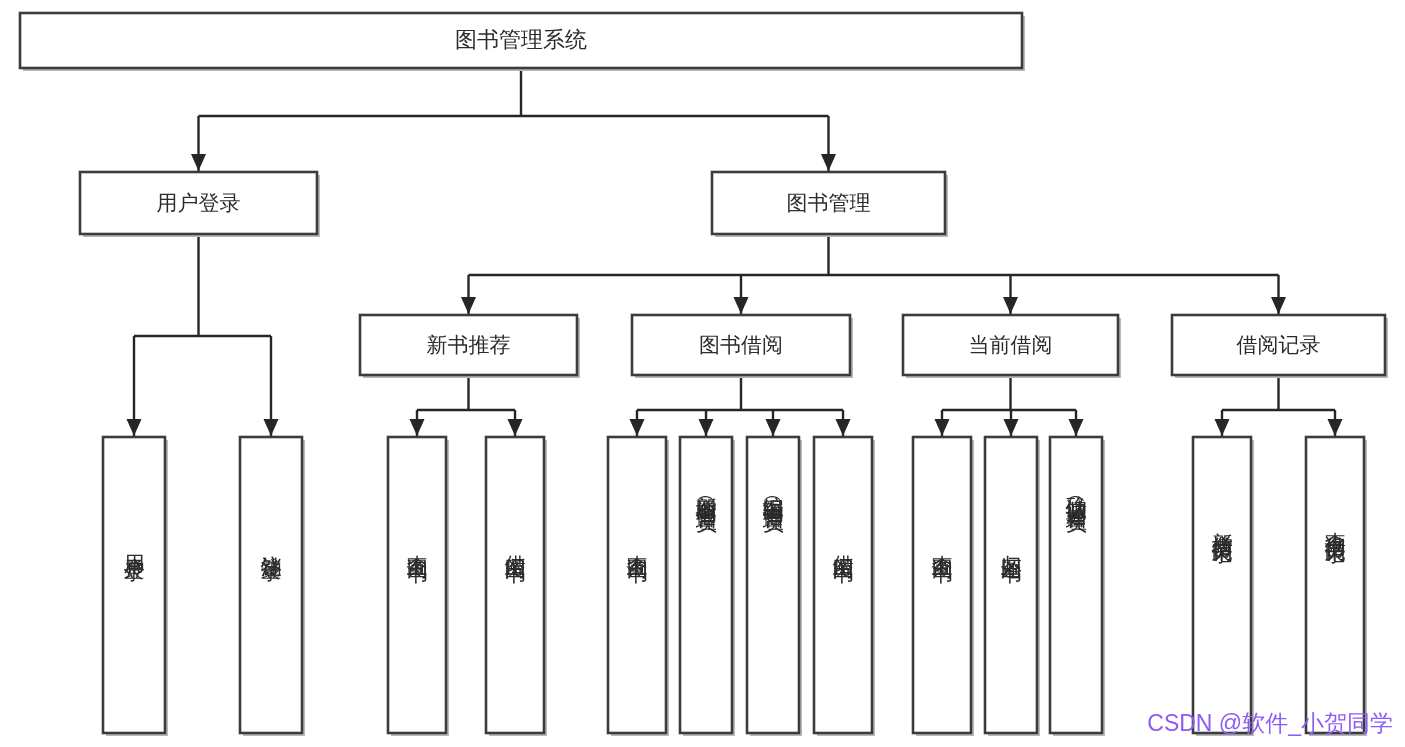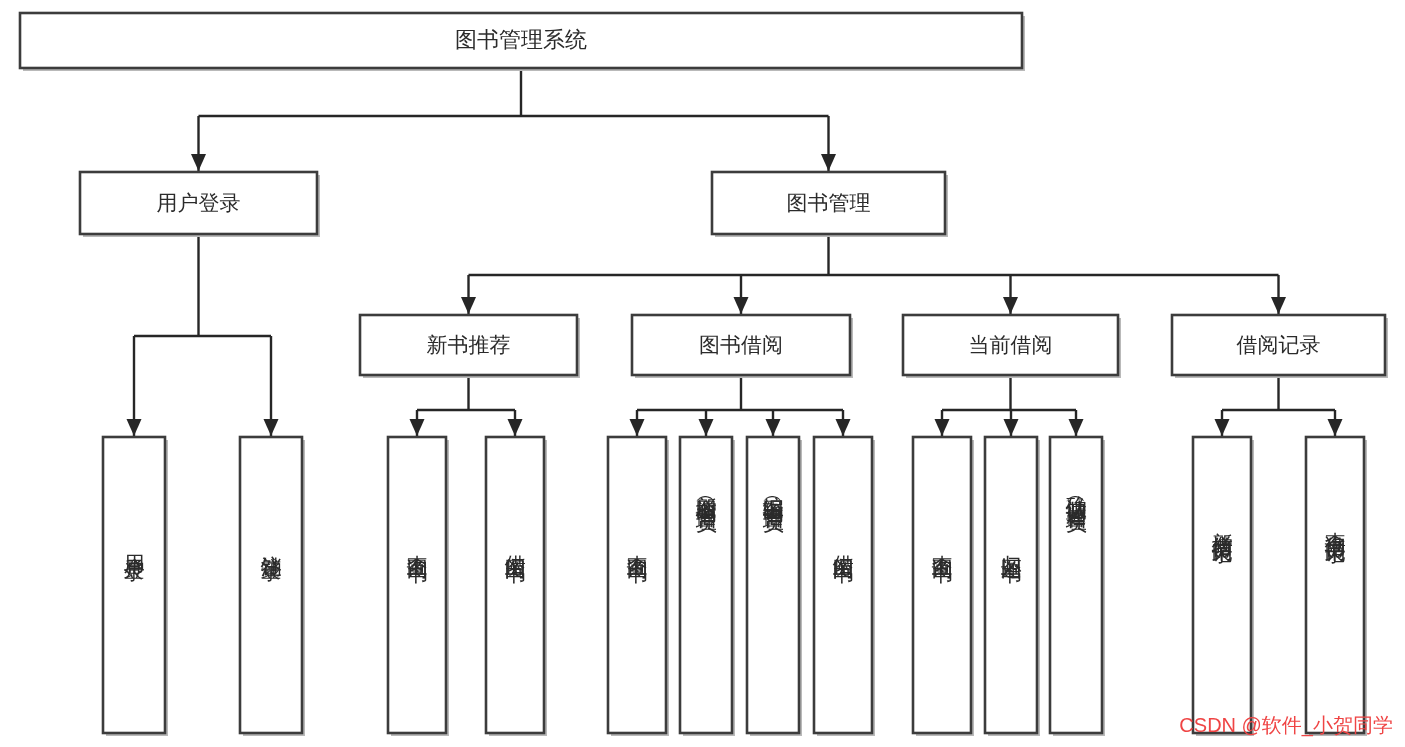--- a/index.html
+++ b/index.html
@@ -70,22 +70,22 @@
     line-height: 1.06;
     color: #2b2b2b;
     letter-spacing: 2.5px;
     white-space: nowrap;
   }
   .watermark {
     position: absolute;
     right: 12px;
     bottom: 8px;
     font-family: "Liberation Sans", "DejaVu Sans", sans-serif;
-    font-size: 20px;
-    color: #ef4444;
+    font-size: 23px;
+    color: #8b5cf6;
     white-space: nowrap;
     user-select: none;
   }
 </style>
 </head>
 <body>
 
 <div id="diagram-root">
 
   <svg class="diagram-canvas" viewBox="0 0 1405 747">

